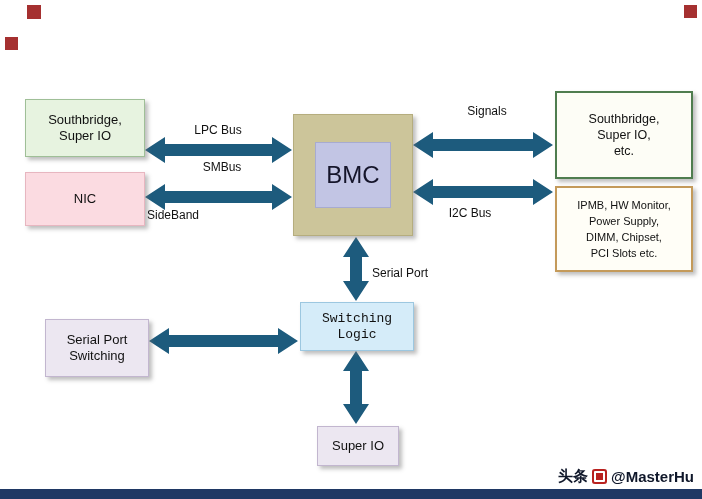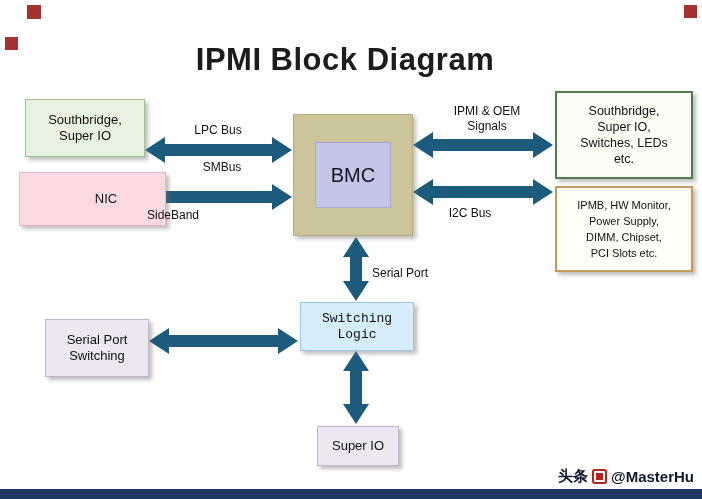--- a/index.html
+++ b/index.html
@@ -10,21 +10,21 @@
   .arrows{position:absolute;left:0;top:0;pointer-events:none;}
   .arrows polygon{fill:#1d5b7d;}
   .box{position:absolute;display:flex;flex-direction:column;align-items:center;justify-content:center;
        font-size:13px;line-height:16px;color:#111;text-align:center;
        box-shadow:3px 3px 4px rgba(110,110,110,.45);}
   .box span{display:block;}
   .green-light{background:#e7f3e0;border:1px solid #9fbf97;}
   .pink{background:#fbdbe1;border:1px solid #e7b6c0;}
   .bmc-outer{background:#ccc59a;border:1px solid #b5ad7e;}
   .bmc-inner{background:#c2c5e4;border:1px solid #a7abd0;width:74px;height:64px;
-             display:flex;align-items:center;justify-content:center;font-size:20px;color:#15152a;
+             display:flex;align-items:center;justify-content:center;font-size:24px;color:#15152a;
              box-shadow:none;}
   .white-green{background:#fdfdf6;border:2px solid #4f7d4f;font-size:12.5px;}
   .white-tan{background:#fffef7;border:2px solid #c49a5a;font-size:11px;}
   .blue{background:#d5ecf9;border:1px solid #9cc7e0;}
   .lav{background:#ece7f1;border:1px solid #c2b6cf;}
   .lbl{position:absolute;font-size:12px;color:#111;text-align:center;}
   .lbl span{display:block;}
   .decor-square{position:absolute;background:#a53030;}
   .bottom-bar{position:absolute;left:0;bottom:0;width:702px;height:10px;background:#1f3864;}
   .watermark{position:absolute;right:8px;top:467px;display:flex;align-items:center;gap:4px;
@@ -34,51 +34,49 @@
 </style>
 </head>
 <body>
 
 <div class="canvas">
 
   <div class="decor-square" style="left:27px;top:5px;width:14px;height:14px;"></div>
   <div class="decor-square" style="left:5px;top:37px;width:13px;height:13px;"></div>
   <div class="decor-square" style="left:684px;top:5px;width:13px;height:13px;"></div>
 
-  <h1 class="title">IPMI Block Diagram</h1>
 
   <svg class="arrows" width="702" height="499" viewBox="0 0 702 499">
     <polygon points="145,150 165,137 165,144 272,144 272,137 292,150 272,163 272,156 165,156 165,163"></polygon>
     <polygon points="145,197 165,184 165,191 272,191 272,184 292,197 272,210 272,203 165,203 165,210"></polygon>
     <polygon points="413,145 433,132 433,139 533,139 533,132 553,145 533,158 533,151 433,151 433,158"></polygon>
     <polygon points="413,192 433,179 433,186 533,186 533,179 553,192 533,205 533,198 433,198 433,205"></polygon>
     <polygon points="356,237 369,257 362,257 362,281 369,281 356,301 343,281 350,281 350,257 343,257"></polygon>
     <polygon points="149,341 169,328 169,335 278,335 278,328 298,341 278,354 278,347 169,347 169,354"></polygon>
     <polygon points="356,351 369,371 362,371 362,404 369,404 356,424 343,404 350,404 350,371 343,371"></polygon>
   </svg>
 
   <div class="box green-light" style="left:25px;top:99px;width:118px;height:56px;">
     <span>Southbridge,</span>
     <span>Super IO</span>
   </div>
 
-  <div class="box pink" style="left:19px;top:172px;width:118px;height:52px;padding-left:27px;">
+  <div class="box pink" style="left:25px;top:172px;width:118px;height:52px;">
     <span>NIC</span>
   </div>
 
   <div class="box bmc-outer" style="left:293px;top:114px;width:118px;height:120px;">
     <div class="box bmc-inner" style="position:relative;">
       <span>BMC</span>
     </div>
   </div>
 
   <div class="box white-green" style="left:555px;top:91px;width:134px;height:84px;">
     <span>Southbridge,</span>
     <span>Super IO,</span>
-    <span>Switches, LEDs</span>
     <span>etc.</span>
   </div>
 
   <div class="box white-tan" style="left:555px;top:186px;width:134px;height:82px;">
     <span>IPMB, HW Monitor,</span>
     <span>Power Supply,</span>
     <span>DIMM, Chipset,</span>
     <span>PCI Slots etc.</span>
   </div>
 
@@ -92,21 +90,20 @@
   </div>
 
   <div class="box lav" style="left:317px;top:426px;width:80px;height:38px;">
     <span>Super IO</span>
   </div>
 
   <div class="lbl" style="left:158px;top:123px;width:120px;">LPC Bus</div>
   <div class="lbl" style="left:162px;top:160px;width:120px;">SMBus</div>
   <div class="lbl" style="left:147px;top:208px;width:80px;text-align:left;">SideBand</div>
   <div class="lbl" style="left:432px;top:104px;width:110px;line-height:15px;">
-    <span>IPMI &amp; OEM</span>
     <span>Signals</span>
   </div>
   <div class="lbl" style="left:425px;top:206px;width:90px;">I2C Bus</div>
   <div class="lbl" style="left:372px;top:266px;width:90px;text-align:left;">Serial Port</div>
 
   <div class="watermark">
     <span>头条</span>
     <span class="tt-icon"></span>
     <span>@MasterHu</span>
   </div>

